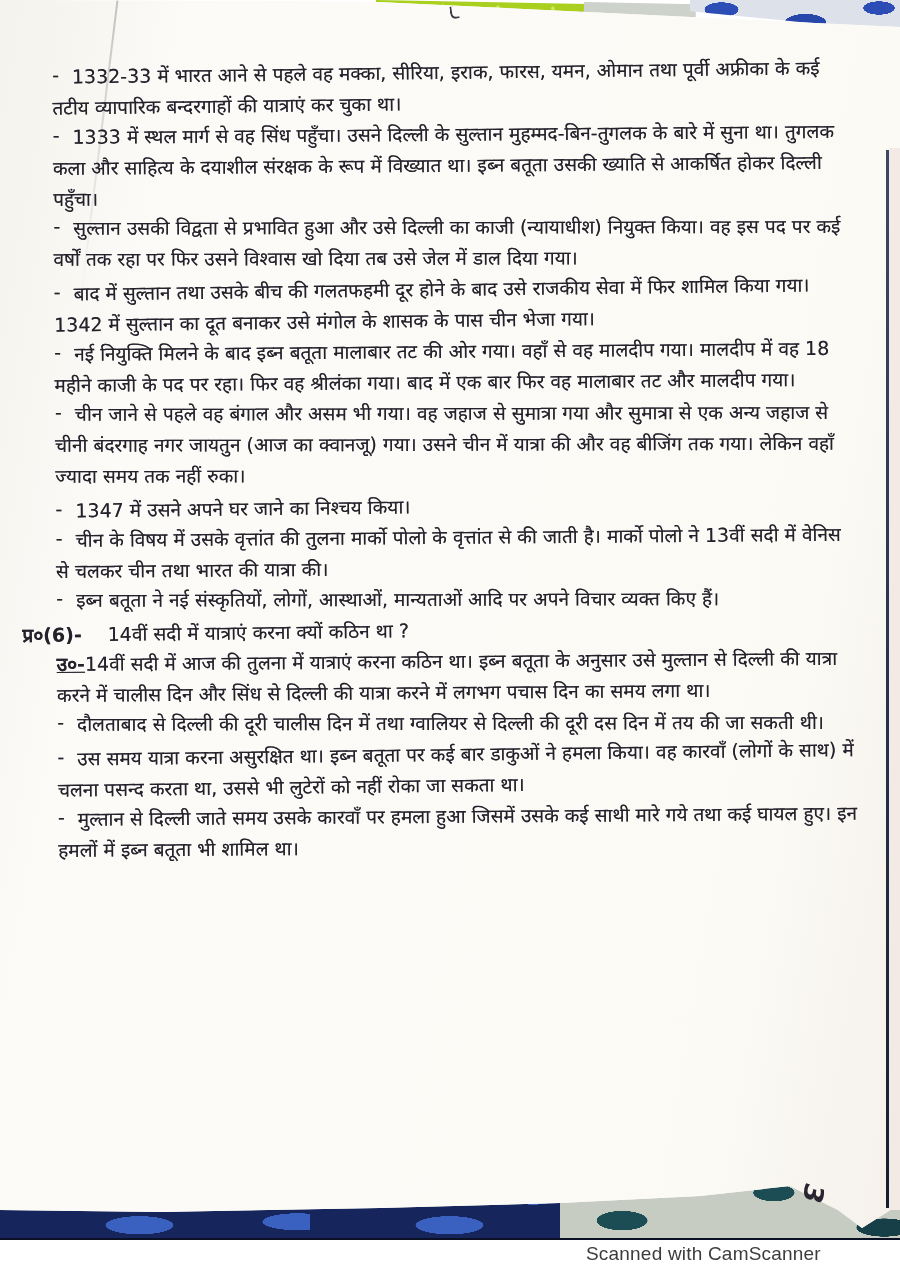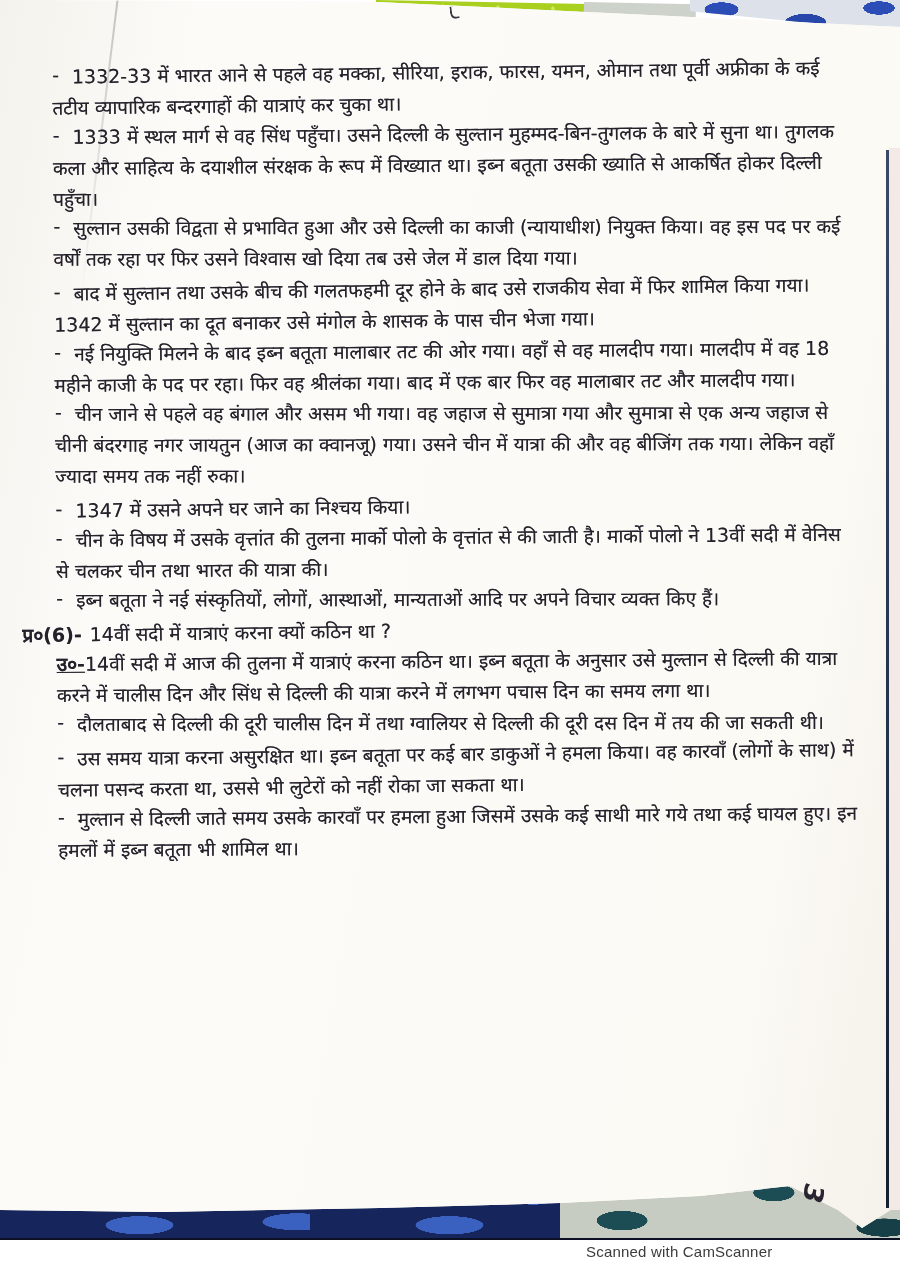--- a/index.html
+++ b/index.html
@@ -87,21 +87,21 @@
     color: #25212b;
     font-size: 19px; line-height: 31px;
     text-shadow: 0 0 0.4px rgba(32, 27, 43, 0.55);
     transform: rotate(-0.45deg); transform-origin: left top;
   }
   .ln { margin: 0; }
   .ln:nth-child(3n)   { transform: rotate(0.3deg); }
   .ln:nth-child(3n+1) { transform: rotate(-0.25deg); }
   .mk { display: inline-block; margin-right: 13px; transform: translateY(-2px); }
   .q { margin-left: -34px; }
-  .qlabel { display: inline-block; margin-right: 8px; font-weight: bold; text-align: center; }
+  .qlabel { display: inline-block; margin-right: 26px; font-weight: bold; text-align: center; }
   .alabel { display: inline-block; margin-right: 0; font-weight: bold; text-decoration: underline; }
 
   
   .edge-line {
     position: absolute; left: 886px; top: 150px; width: 3px; height: 1058px;
     background: linear-gradient(#3a4a64, #22304a 60%, #14202f);
   }
   .edge-pink {
     position: absolute; left: 889px; top: 148px; width: 11px; height: 1062px;
     background: #f3e9e5;
@@ -115,21 +115,21 @@
   }
 
   
   .footer-strip {
     position: absolute; left: 0; top: 1240px; width: 900px; height: 34px;
     background: #ffffff;
   }
   .watermark {
     position: absolute; left: 586px; top: 3px;
     font-family: "Liberation Sans", sans-serif;
-    font-size: 15px; color: #3c3c3c; letter-spacing: 0.2px;
+    font-size: 19px; color: #3c3c3c; letter-spacing: 0.2px;
   }
 </style>
 </head>
 <body>
 
 <div class="scan">
 
   <div class="top-fabric">
     <div class="tf-green"></div>
     <div class="tf-grey"></div>

